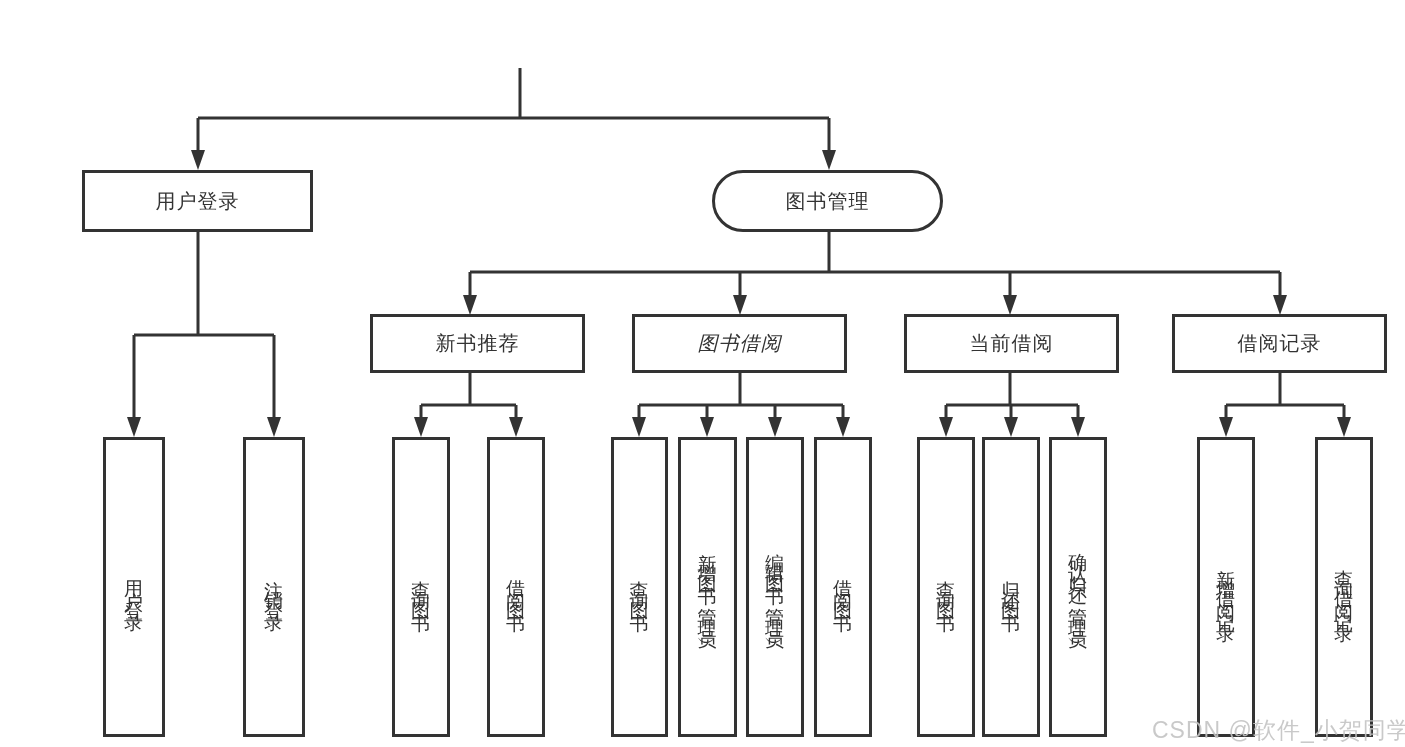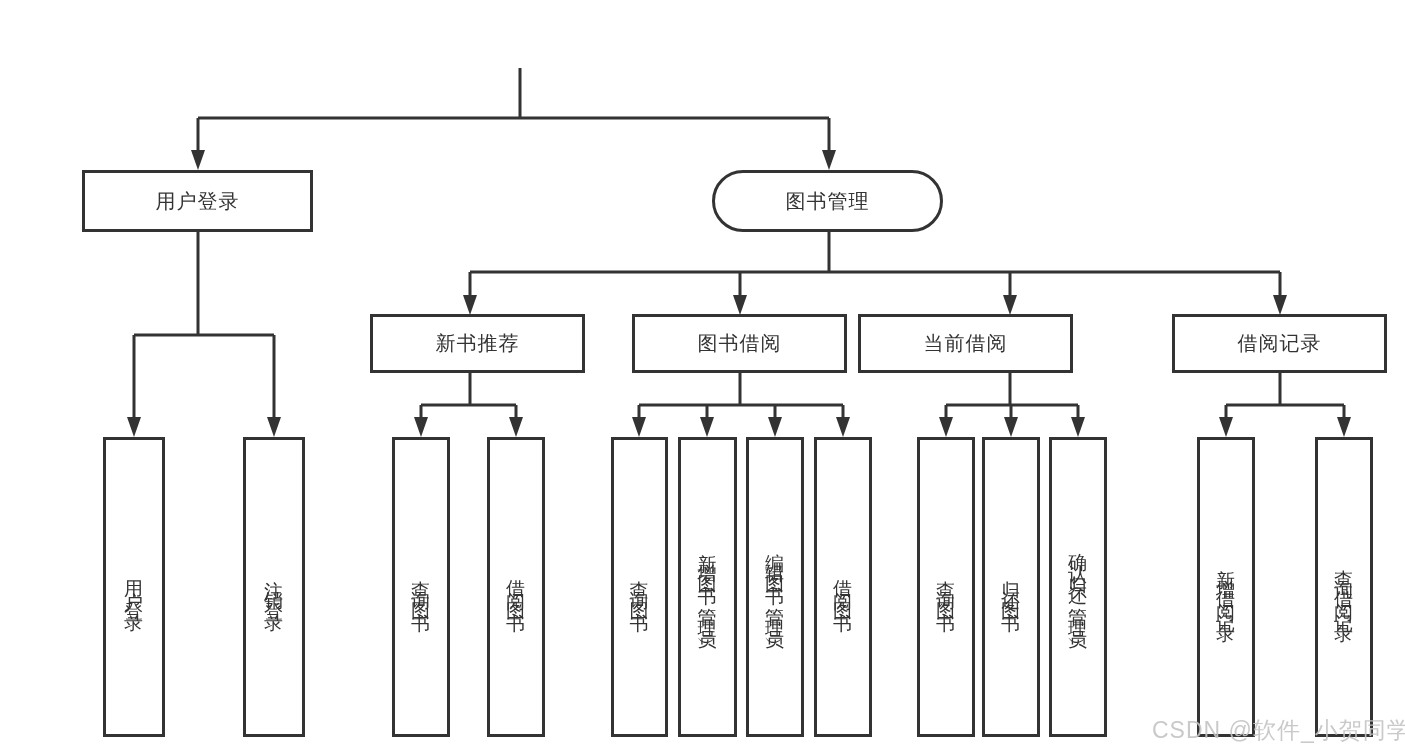--- a/index.html
+++ b/index.html
@@ -27,22 +27,22 @@
   .watermark{
     position:absolute;left:1152px;top:715px;
     font-size:23px;letter-spacing:1px;white-space:nowrap;
     color:var(--watermark,#c4c4c4);opacity:.9;z-index:5;
   }
   
   .n-root{left:18px;top:15px;width:1004px;height:53px;}
   .n-ul{left:82px;top:170px;width:231px;height:62px;}
   .n-bm{left:712px;top:170px;width:231px;height:62px;border-radius:31px;}
   .n-s0{left:362px;top:314px;width:215px;height:59px;margin-left:8px;}
-  .n-s1{left:632px;top:314px;width:215px;height:59px;}
-  .n-s2{left:858px;top:314px;width:215px;height:59px;}
+  .n-s1{left:632px;top:314px;width:215px;height:59px;font-style:italic;}
+  .n-s2{left:904px;top:314px;width:215px;height:59px;}
   .n-s3{left:1172px;top:314px;width:215px;height:59px;justify-content:center;}
   .leaf{top:437px;height:300px;}
   .n-a1{left:103px;width:62px;} .n-a2{left:243px;width:62px;}
   .n-b1{left:392px;width:58px;} .n-b2{left:487px;width:58px;}
   .n-c1{left:611px;width:57px;} .n-c2{left:678px;width:59px;}
   .n-c3{left:746px;width:58px;} .n-c4{left:814px;width:58px;}
   .n-d1{left:917px;width:58px;} .n-d2{left:982px;width:58px;}
   .n-d3{left:1049px;width:58px;}
   .n-e1{left:1197px;width:58px;} .n-e2{left:1315px;width:58px;}
 </style>

